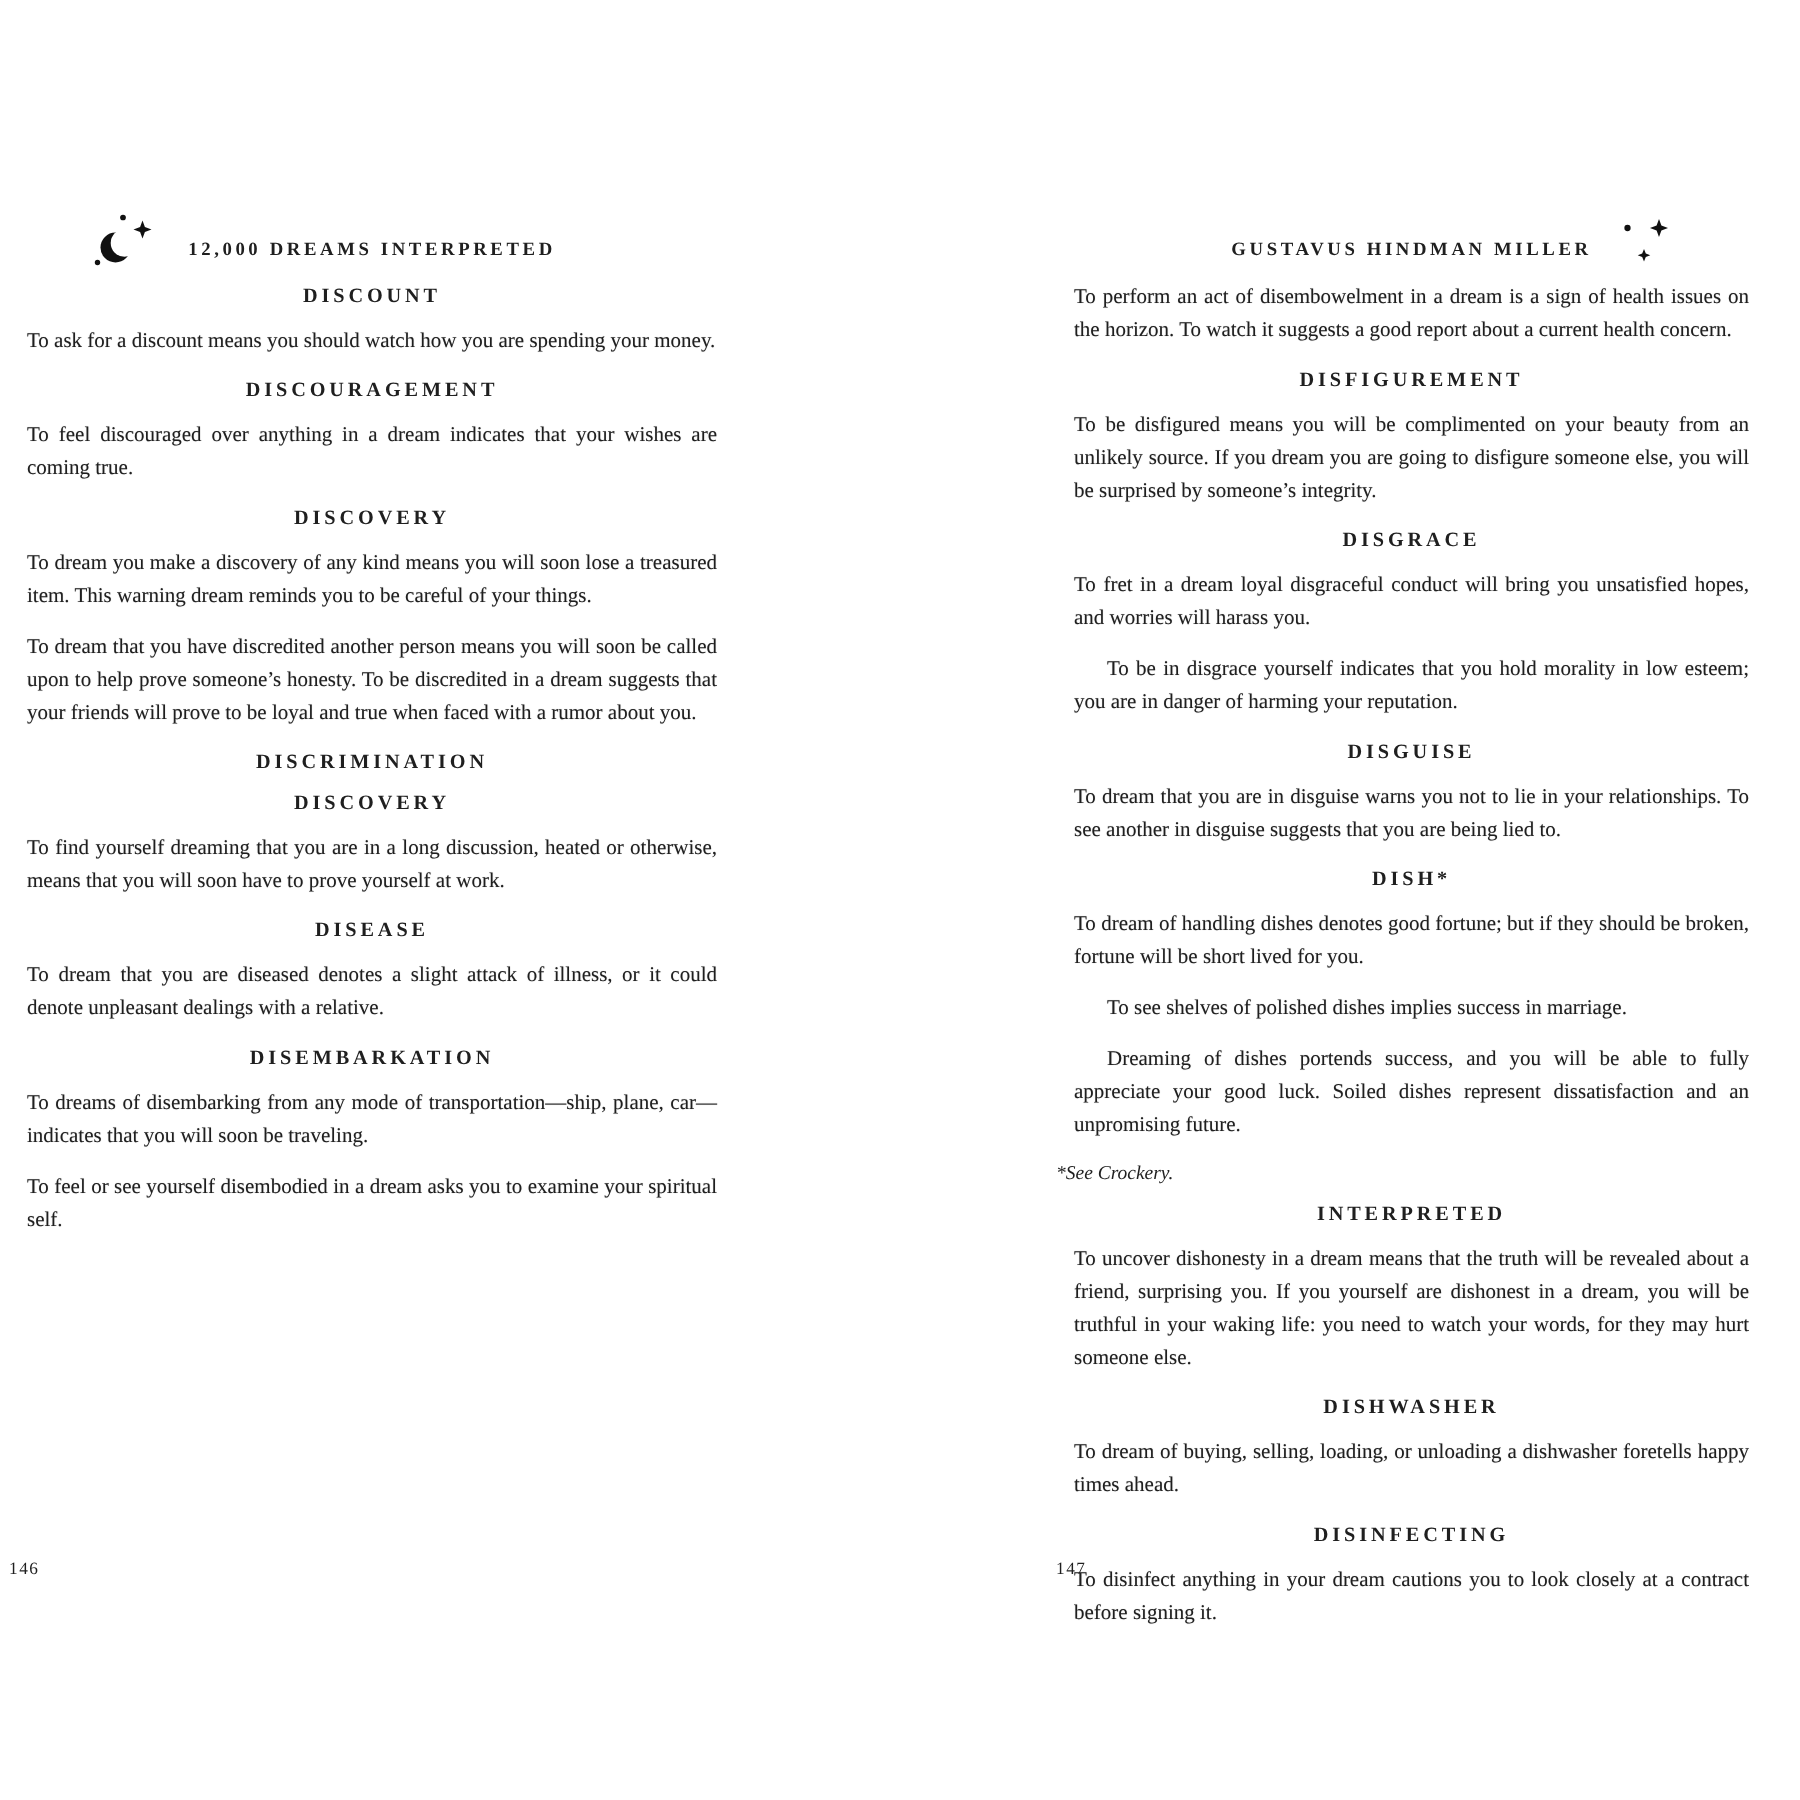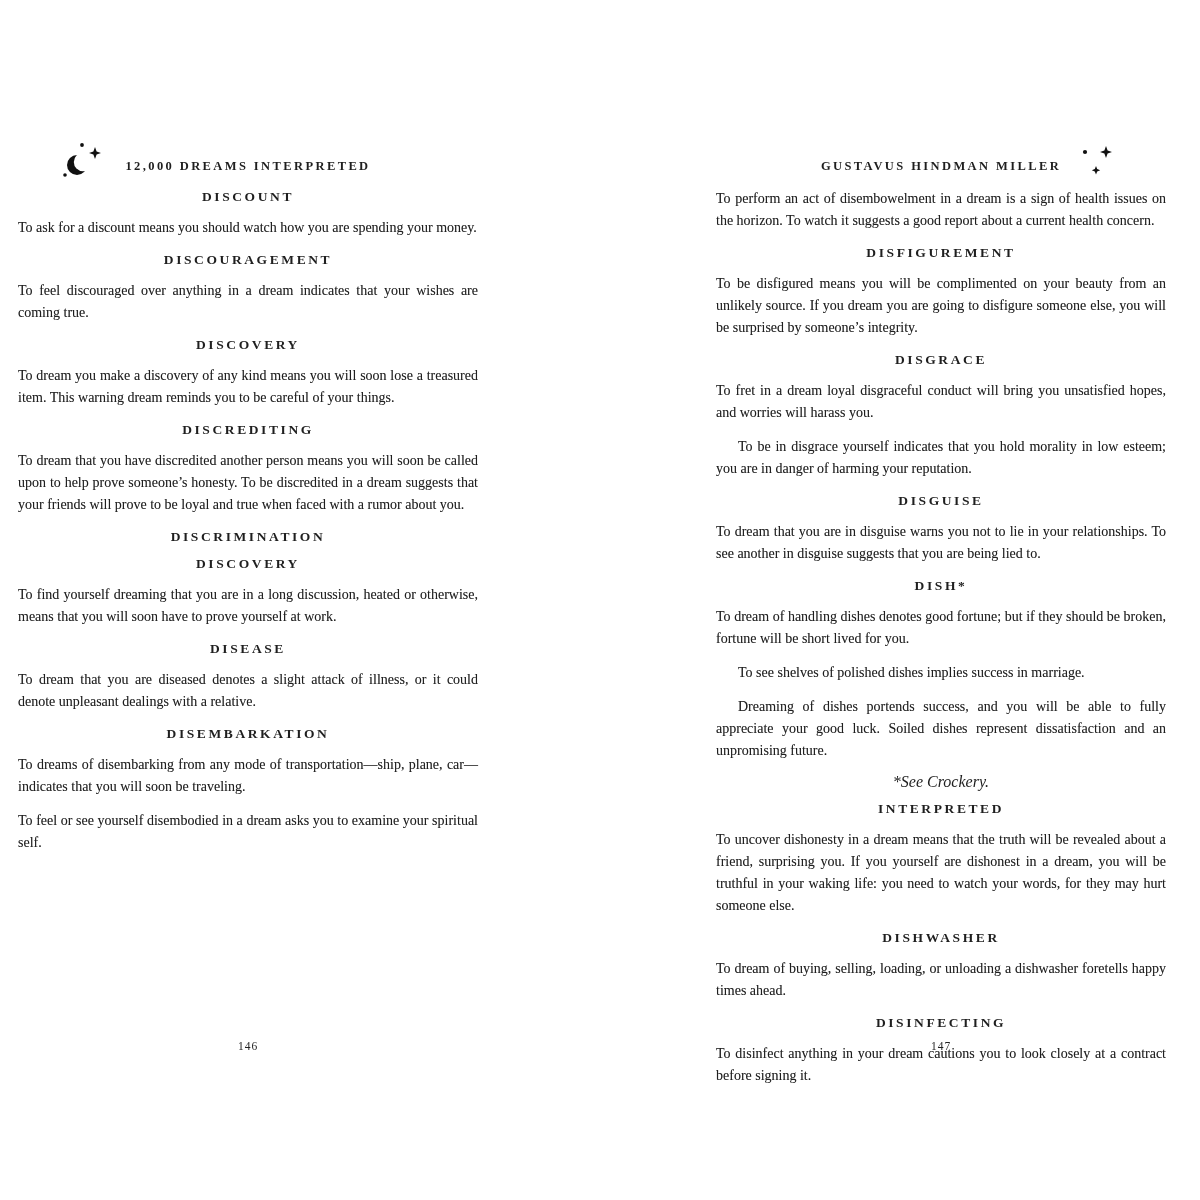--- a/index.html
+++ b/index.html
@@ -40,33 +40,33 @@
   }
   .para {
     font-size: 14px;
     line-height: 22px;
     margin: 12px;
     text-align: justify;
     text-shadow: 0 0 0.6px rgba(30,30,30,0.35);
   }
   .para--indent { text-indent: 22px; }
   .footnote {
-    font-size: 16px;
+    font-size: 13px;
     font-style: italic;
     line-height: 16px;
     margin: 3px 0 0 0;
-    text-align: center;
+    text-align: left;
   }
 
   .page-number {
     position: absolute;
     top: 1040px;
     font-size: 11.5px;
     letter-spacing: 1px;
-    text-align: center;
+    text-align: left;
   }
   .page-number--left  { left: 6px;   width: 484px; }
   .page-number--right { left: 704px; width: 474px; }
 </style>
 </head>
 <body>
 
 <div class="spread" style="--paper: #ffffff; --ink: #1f1f1f;">
 
   <section class="page page--left">
@@ -82,21 +82,20 @@
       </span>
       <span>12,000 DREAMS INTERPRETED</span>
     </header>
     <div class="entries" id="left-entries">
         <h3 class="term">DISCOUNT</h3>
         <p class="para">To ask for a discount means you should watch how you are spending your money.</p>
         <h3 class="term">DISCOURAGEMENT</h3>
         <p class="para">To feel discouraged over anything in a dream indicates that your wishes are coming true.</p>
         <h3 class="term">DISCOVERY</h3>
         <p class="para">To dream you make a discovery of any kind means you will soon lose a treasured item. This warning dream reminds you to be careful of your things.</p>
-        <h3 class="term">DISCREDITING</h3>
         <p class="para">To dream that you have discredited another person means you will soon be called upon to help prove someone’s honesty. To be discredited in a dream suggests that your friends will prove to be loyal and true when faced with a rumor about you.</p>
         <h3 class="term">DISCRIMINATION</h3>
         <h3 class="term">DISCOVERY</h3>
         <p class="para">To find yourself dreaming that you are in a long discussion, heated or otherwise, means that you will soon have to prove yourself at work.</p>
         <h3 class="term">DISEASE</h3>
         <p class="para">To dream that you are diseased denotes a slight attack of illness, or it could denote unpleasant dealings with a relative.</p>
         <h3 class="term">DISEMBARKATION</h3>
         <p class="para">To dreams of disembarking from any mode of transportation—ship, plane, car—indicates that you will soon be traveling.</p>
         <p class="para">To feel or see yourself disembodied in a dream asks you to examine your spiritual self.</p>
       </div>

